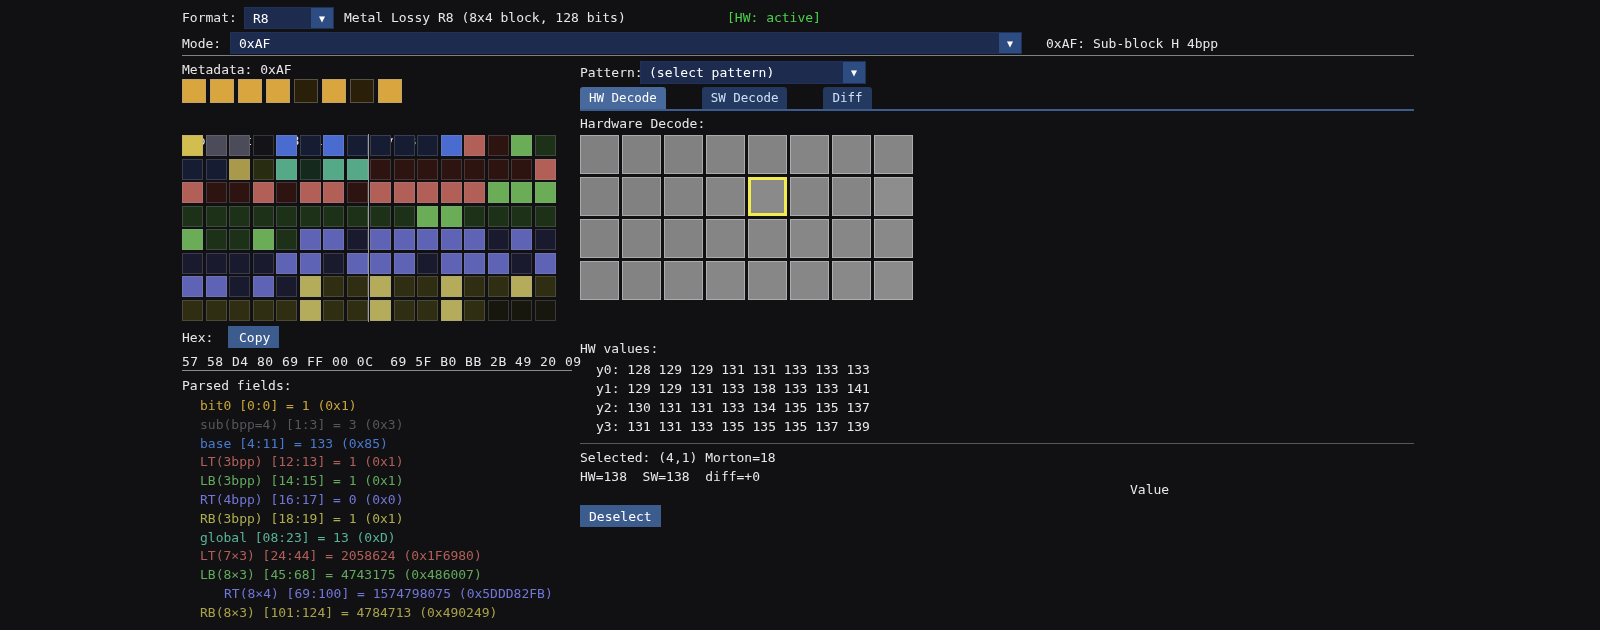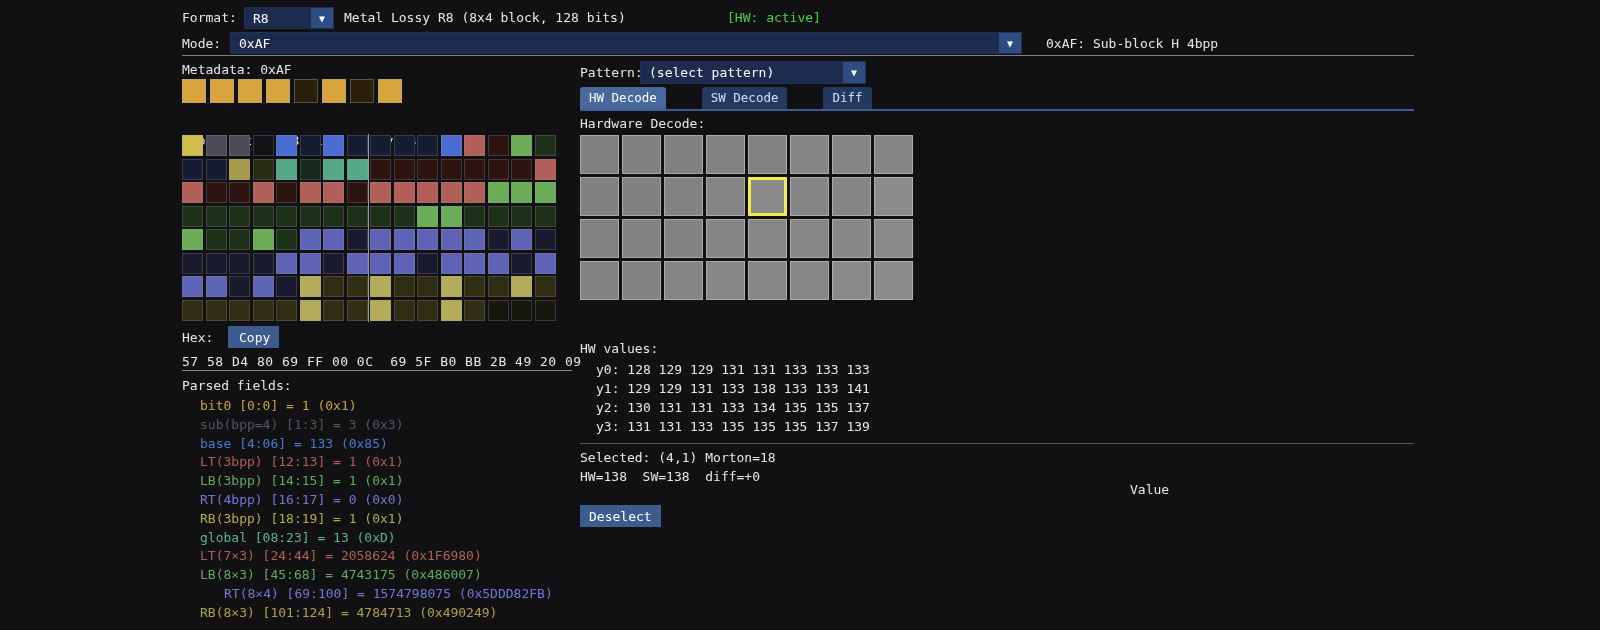--- a/index.html
+++ b/index.html
@@ -249,21 +249,21 @@
 
 <div class="abs label" style="left:182px; top:330px;">Hex:</div>
 <button class="abs btn" style="left:228px; top:326px;padding-left:11px;">Copy</button>
 <div class="abs hex-text" style="left:182px; top:354px;">57 58 D4 80 69 FF 00 0C  69 5F B0 BB 2B 49 20 09</div>
 <div class="abs hrule" style="left:182px; top:370px; width:390px; background:#8a8a8a;"></div>
 
 <div class="abs label" style="left:182px; top:378px;">Parsed fields:</div>
 <div class="abs" style="left:200px; top:397px;">
     <div class="field-line" style="color: rgb(201, 166, 59);">bit0 [0:0] = 1 (0x1)</div>
     <div class="field-line" style="color: rgb(85, 85, 94);">sub(bpp=4) [1:3] = 3 (0x3)</div>
-    <div class="field-line" style="color: rgb(74, 122, 208);">base [4:06] = 133 (0x85)</div>
+    <div class="field-line" style="color: rgb(74, 122, 208);">base [4:11] = 133 (0x85)</div>
     <div class="field-line" style="color: rgb(178, 95, 88);">LT(3bpp) [12:13] = 1 (0x1)</div>
     <div class="field-line" style="color: rgb(99, 169, 94);">LB(3bpp) [14:15] = 1 (0x1)</div>
     <div class="field-line" style="color: rgb(114, 118, 216);">RT(4bpp) [16:17] = 0 (0x0)</div>
     <div class="field-line" style="color: rgb(174, 174, 78);">RB(3bpp) [18:19] = 1 (0x1)</div>
     <div class="field-line" style="color: rgb(89, 180, 145);">global [08:23] = 13 (0xD)</div>
     <div class="field-line" style="color: rgb(178, 95, 88);">LT(7×3) [24:44] = 2058624 (0x1F6980)</div>
     <div class="field-line" style="color: rgb(99, 169, 94);">LB(8×3) [45:68] = 4743175 (0x486007)</div>
     <div class="field-line" style="color: rgb(114, 118, 216); padding-left: 24px;">RT(8×4) [69:100] = 1574798075 (0x5DDD82FB)</div>
     <div class="field-line" style="color: rgb(170, 162, 75);">RB(8×3) [101:124] = 4784713 (0x490249)</div>
   </div>

